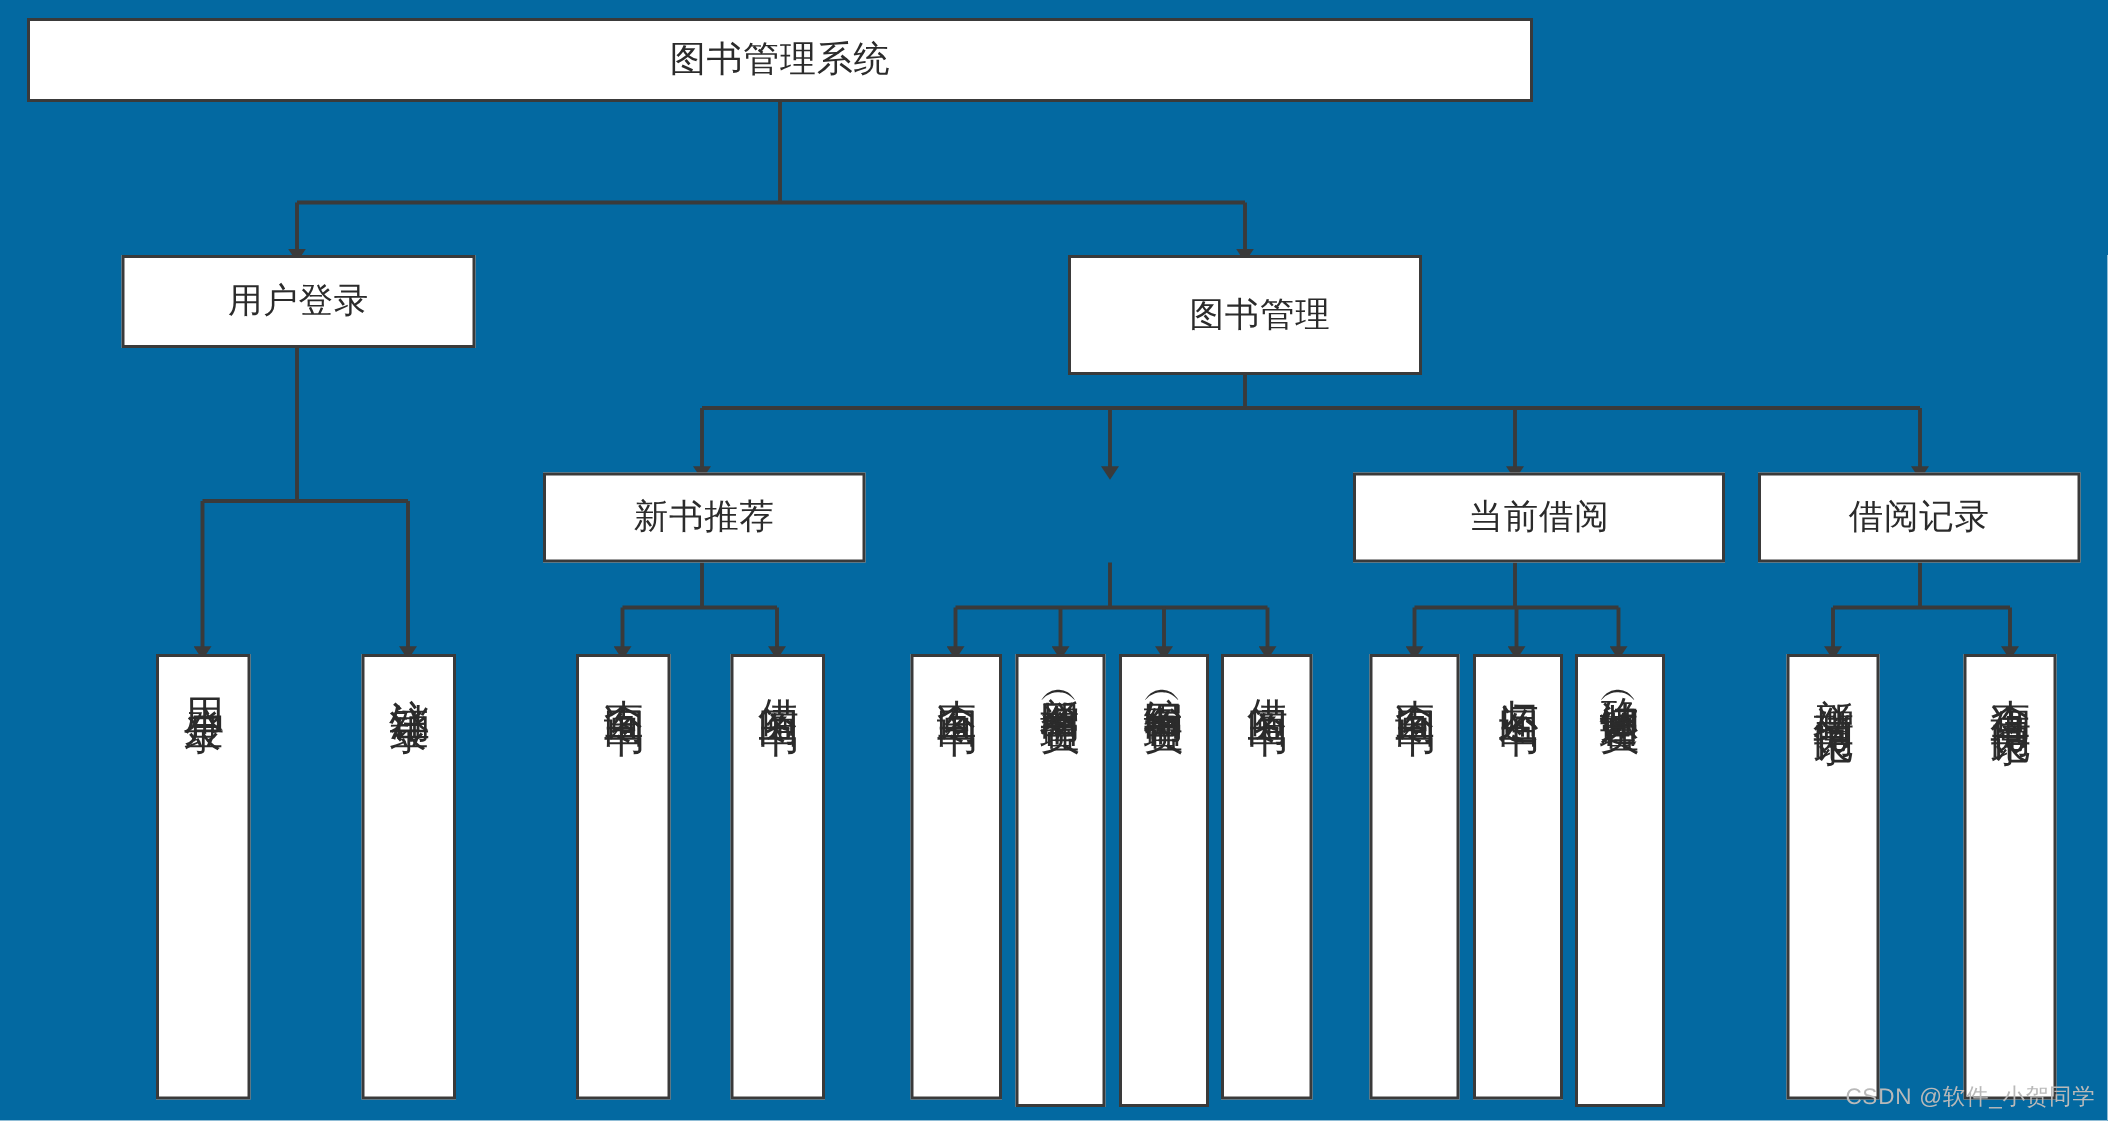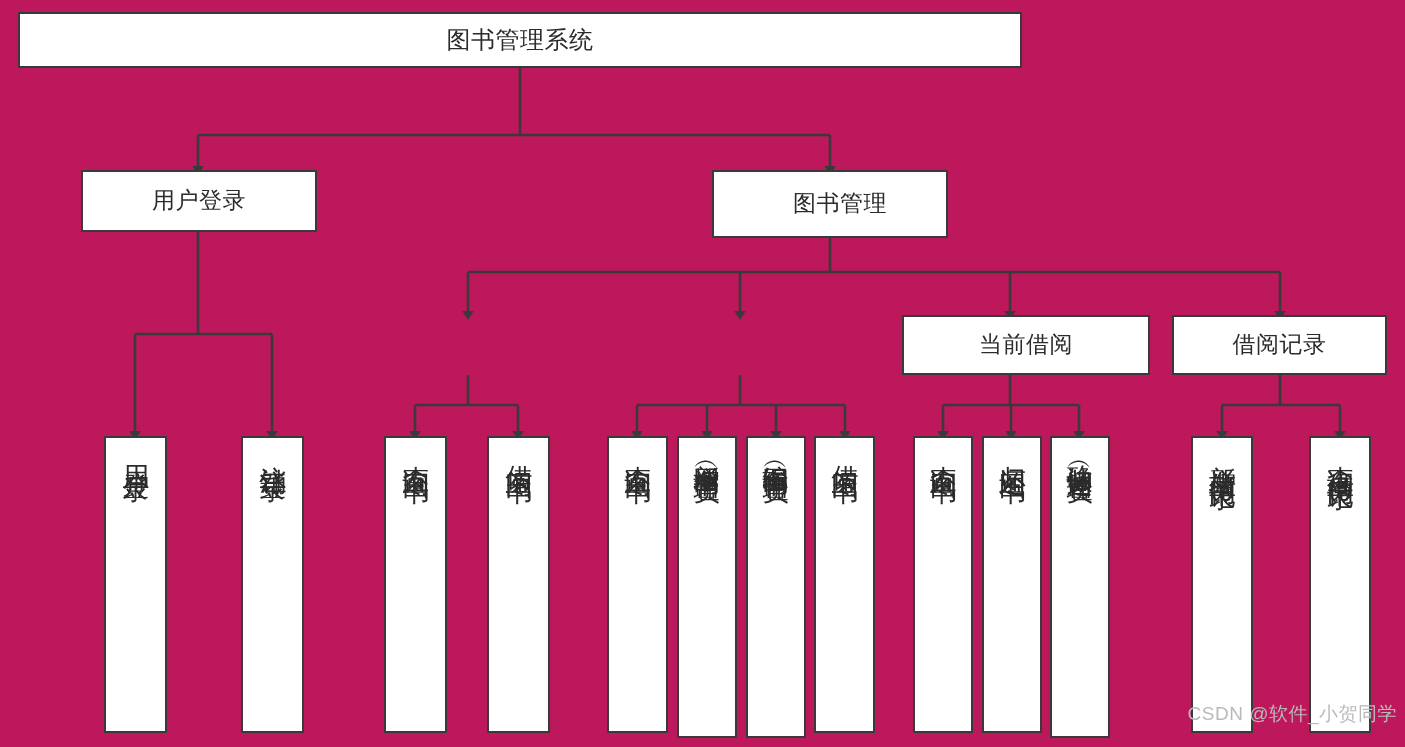--- a/index.html
+++ b/index.html
@@ -7,21 +7,21 @@
     padding: 0;
     background: #ffffff;
   }
   body {
     font-family: "Liberation Sans", "DejaVu Sans", sans-serif;
   }
   #diagram-root {
     position: relative;
     width: 1405px;
     height: 747px;
-    background: #be185d;
+    background: #0369a1;
     overflow: hidden;
   }
   #edges-layer {
     position: absolute;
     left: 0;
     top: 0;
     width: 1405px;
     height: 747px;
     pointer-events: none;
   }
@@ -63,22 +63,22 @@
     letter-spacing: 4px;
     white-space: nowrap;
   }
   .node.vert.tall .node-label {
     font-size: 26px;
     letter-spacing: 2px;
   }
   #watermark {
     position: absolute;
     right: 8px;
-    bottom: 20px;
-    font-size: 19px;
+    bottom: 6px;
+    font-size: 15px;
     color: #b9b9b9;
     letter-spacing: 0.5px;
     white-space: nowrap;
     margin-top: 16px;
   }
 </style>
 </head>
 <body>
 
 <div id="diagram-root">
@@ -133,24 +133,27 @@
     </g>
   </svg>
 
   <div class="node horiz root" style="left:18px; top:12px; width:1004px; height:56px;">
     <span class="node-label">图书管理系统</span>
   </div>
 
   <div class="node horiz" style="left:81px; top:170px; width:236px; height:62px;">
     <span class="node-label">用户登录</span>
   </div>
-  <div class="node horiz" style="left:712px; top:170px; width:236px; height:68px;padding-left:20px;">
+  <div class="node horiz" style="left:712px; top:170px; width:236px; height:80px;padding-left:20px;">
     <span class="node-label">图书管理</span>
   </div>
 
+  <div class="node horiz" style="left:362px; top:315px; width:215px; height:60px;">
+    <span class="node-label">新书推荐</span>
+  </div>
   <div class="node horiz" style="left:902px; top:315px; width:248px; height:60px;">
     <span class="node-label">当前借阅</span>
   </div>
   <div class="node horiz" style="left:1172px; top:315px; width:215px; height:60px;">
     <span class="node-label">借阅记录</span>
   </div>
 
   <div class="node vert" style="left:104px; top:436px; width:63px; height:297px;">
     <span class="node-label">用户登录</span>
   </div>

